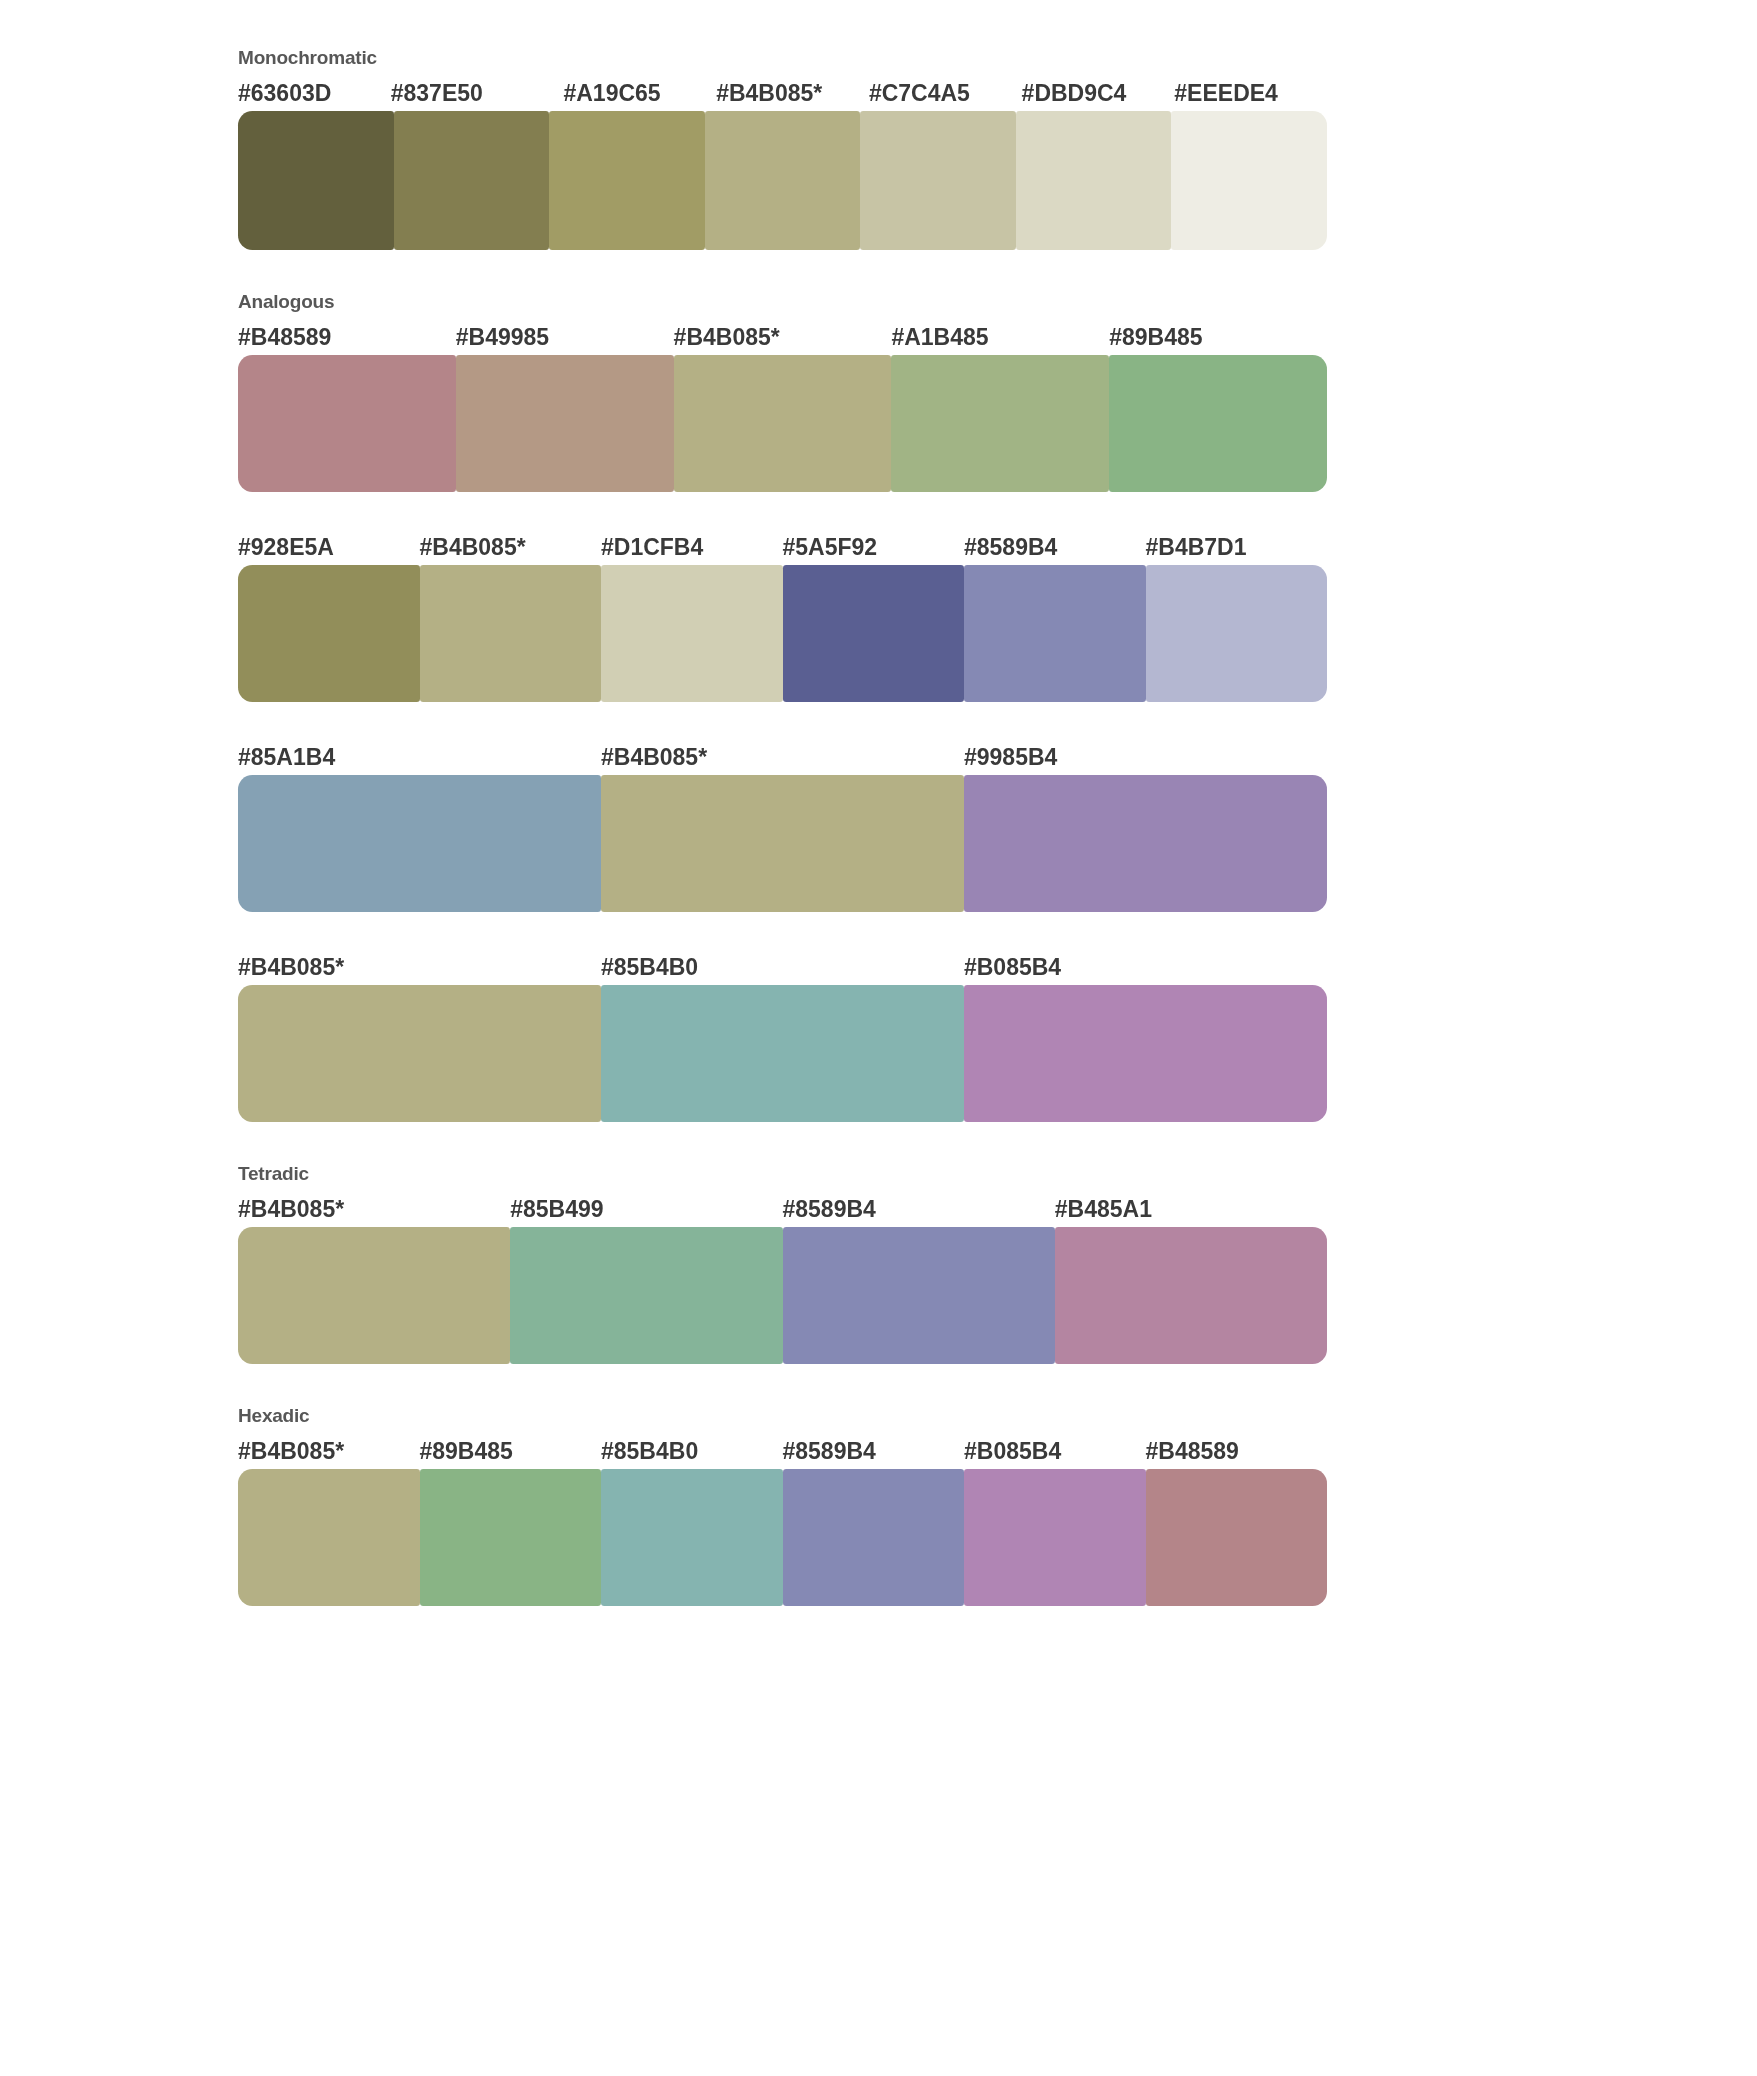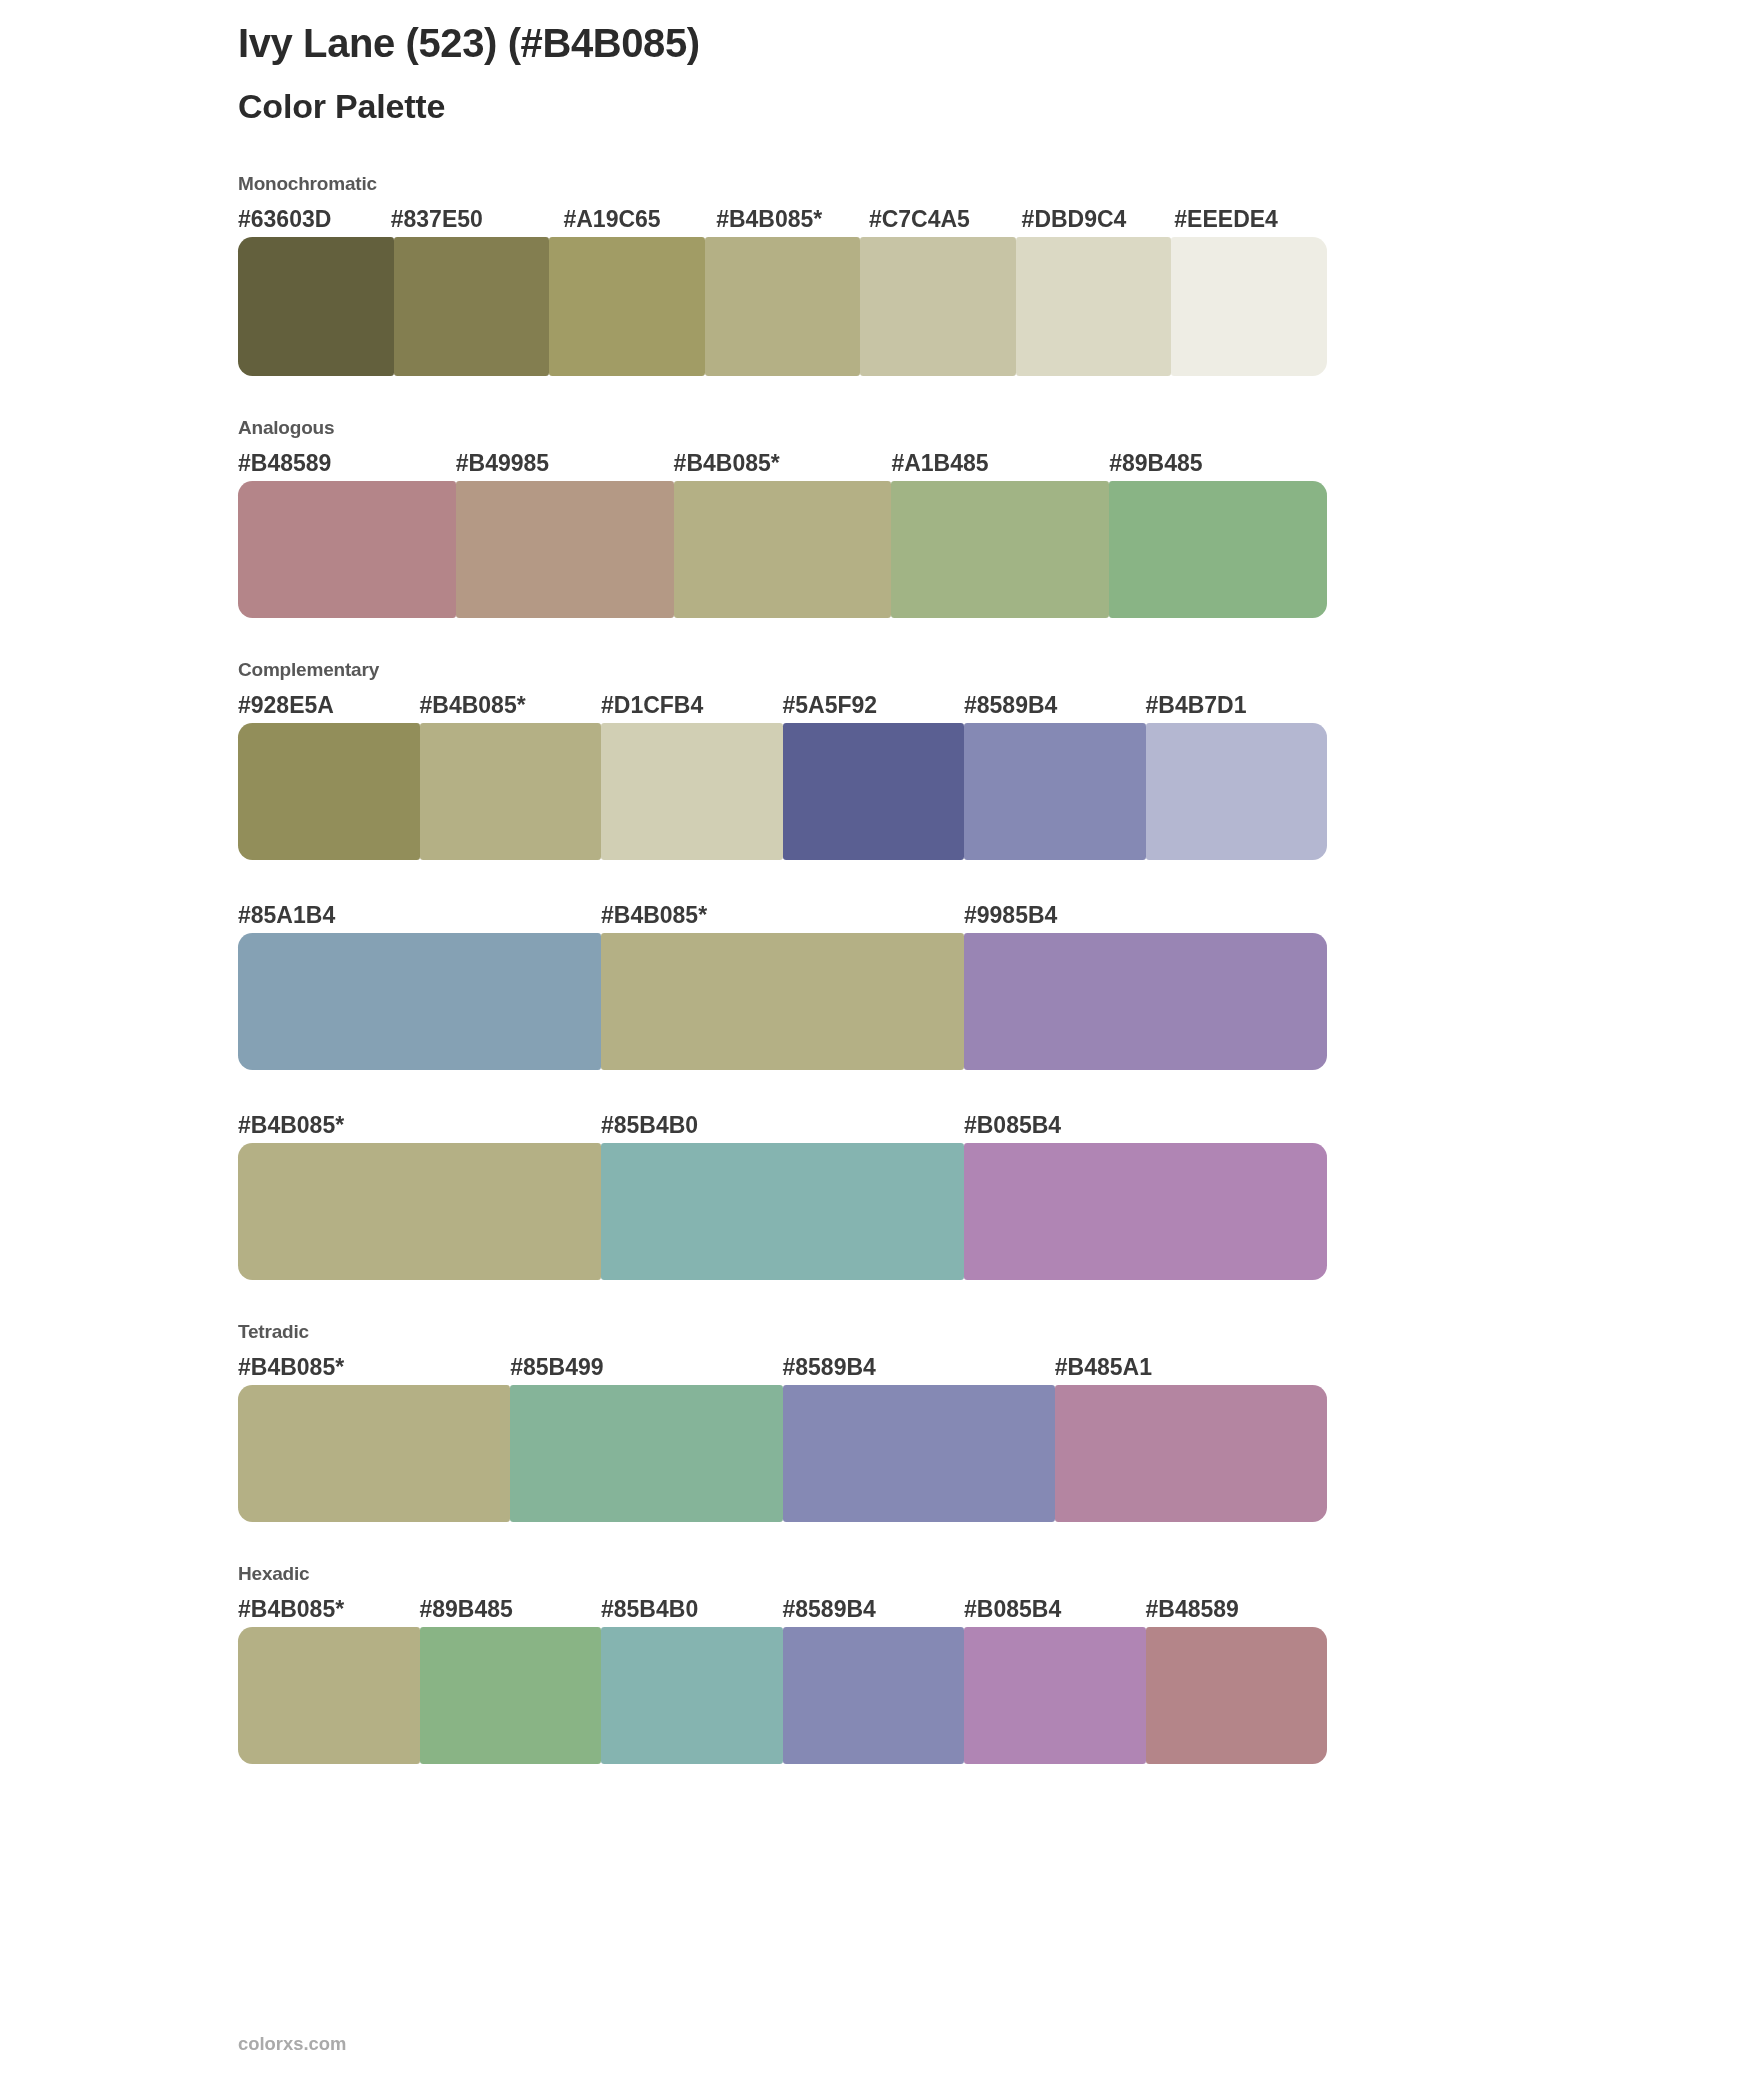--- a/index.html
+++ b/index.html
@@ -119,24 +119,20 @@
     font-weight: bold;
     color: #aaaaaa;
     letter-spacing: 0px;
   }
 </style>
 </head>
 <body>
 
 <div class="page">
 
-  <div class="header">
-    <h1 class="title">Ivy Lane (523) (#B4B085)</h1>
-    <h2 class="subtitle">Color Palette</h2>
-  </div>
 
   <div class="sections">
       <div class="section">
         <div class="section-heading">Monochromatic</div>
         <div class="labels-row">
           <div class="swatch-label" style="width: 14.2857%;">#63603D</div>
           <div class="swatch-label" style="width: 14.2857%;">#837E50</div>
           <div class="swatch-label" style="width: 14.2857%; margin-left: 20px;">#A19C65</div>
           <div class="swatch-label" style="width: 14.2857%;">#B4B085*</div>
           <div class="swatch-label" style="width: 14.2857%;">#C7C4A5</div>
@@ -164,21 +160,20 @@
         </div>
         <div class="swatch-row h-anal">
           <div class="swatch" title="#B48589" style="width: 20%; background: rgb(180, 133, 137);"></div>
           <div class="swatch" title="#B49985" style="width: 20%; background: rgb(180, 153, 133);"></div>
           <div class="swatch" title="#B4B085*" style="width: 20%; background: rgb(180, 176, 133);"></div>
           <div class="swatch" title="#A1B485" style="width: 20%; background: rgb(161, 180, 133);"></div>
           <div class="swatch" title="#89B485" style="width: 20%; background: rgb(137, 180, 133);"></div>
         </div>
       </div>
       <div class="section">
-        <div class="section-heading">Complementary</div>
         <div class="labels-row">
           <div class="swatch-label" style="width: 16.6667%;">#928E5A</div>
           <div class="swatch-label" style="width: 16.6667%;">#B4B085*</div>
           <div class="swatch-label" style="width: 16.6667%;">#D1CFB4</div>
           <div class="swatch-label" style="width: 16.6667%;">#5A5F92</div>
           <div class="swatch-label" style="width: 16.6667%;">#8589B4</div>
           <div class="swatch-label" style="width: 16.6667%;">#B4B7D1</div>
         </div>
         <div class="swatch-row h-comp">
           <div class="swatch" title="#928E5A" style="width: 16.6667%; background: rgb(146, 142, 90);"></div>

